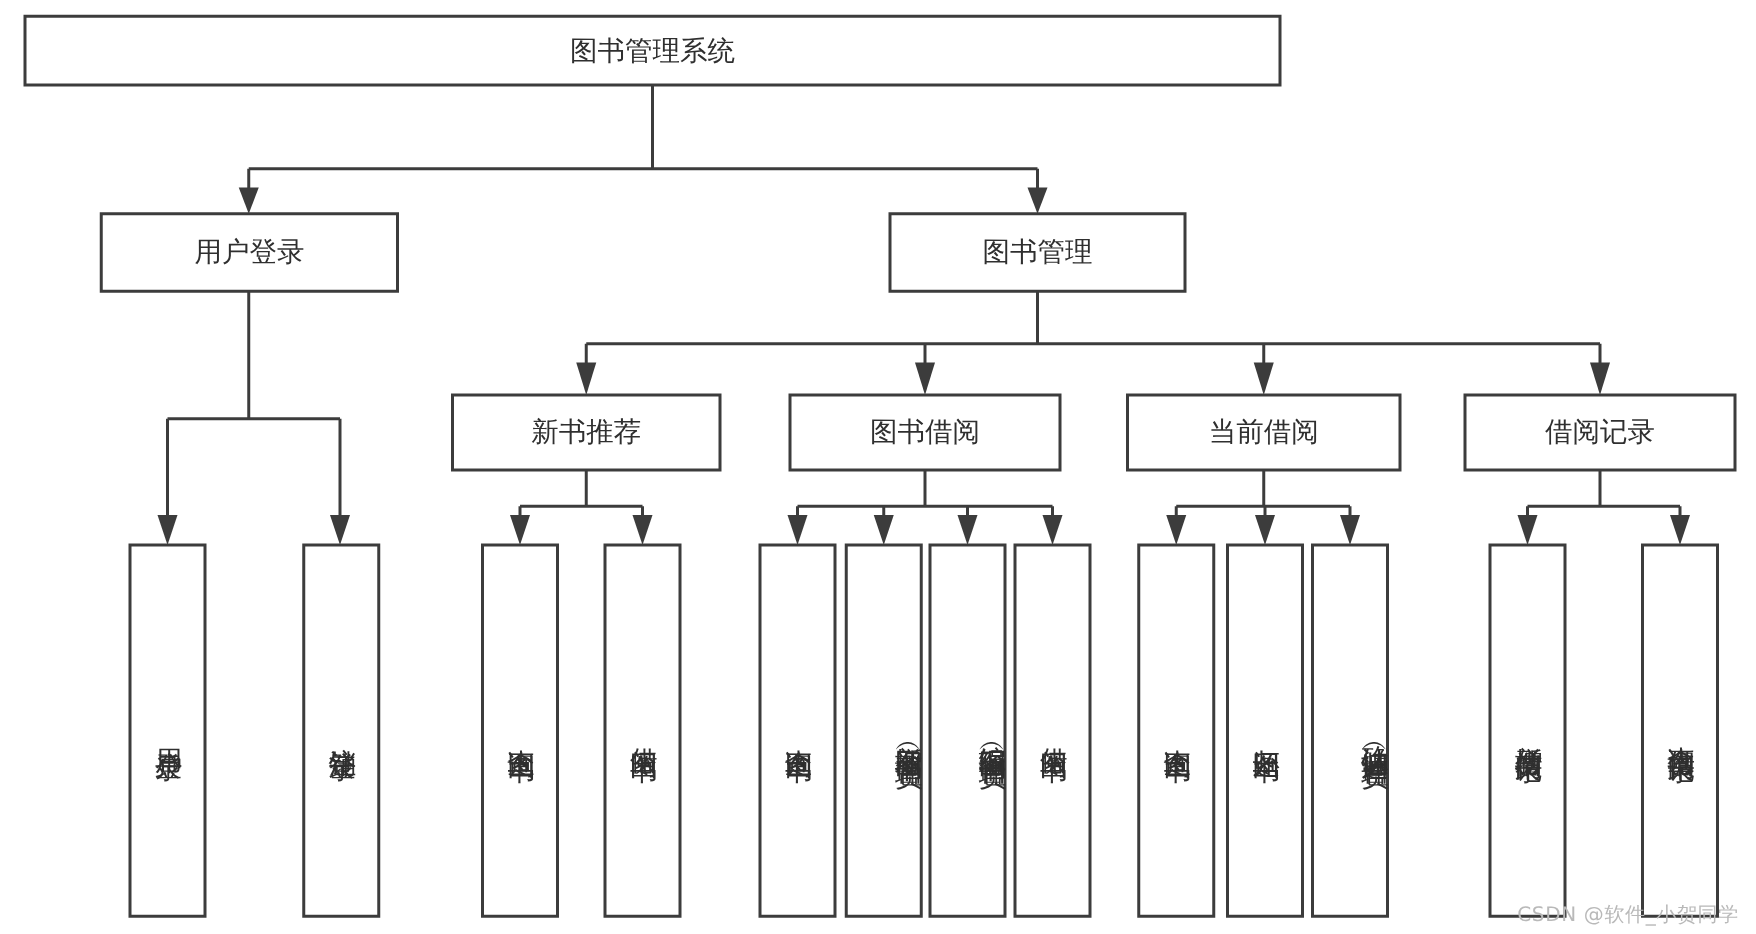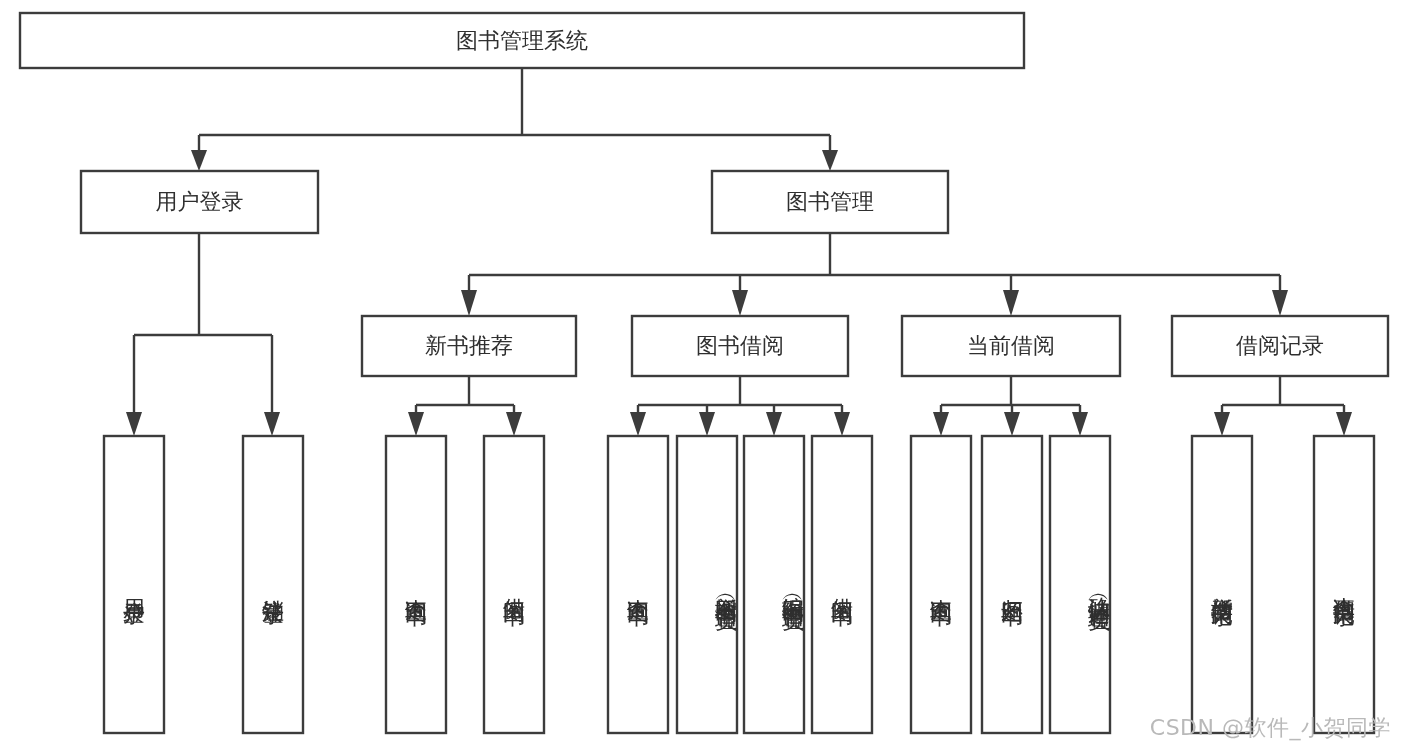--- a/index.html
+++ b/index.html
@@ -64,21 +64,21 @@
     pointer-events: none;
   }
   .leaf-label.centered {
     align-items: center;
   }
   .watermark {
     position: absolute;
     right: 14px;
     bottom: 4px;
     font-family: "DejaVu Sans", "Liberation Sans", sans-serif;
-    font-size: 22px;
+    font-size: 16px;
     color: #b9b9b9;
     white-space: nowrap;
     letter-spacing: 0.5px;
   }
 </style>
 </head>
 <body>
 
 <div id="diagram-root">
 

